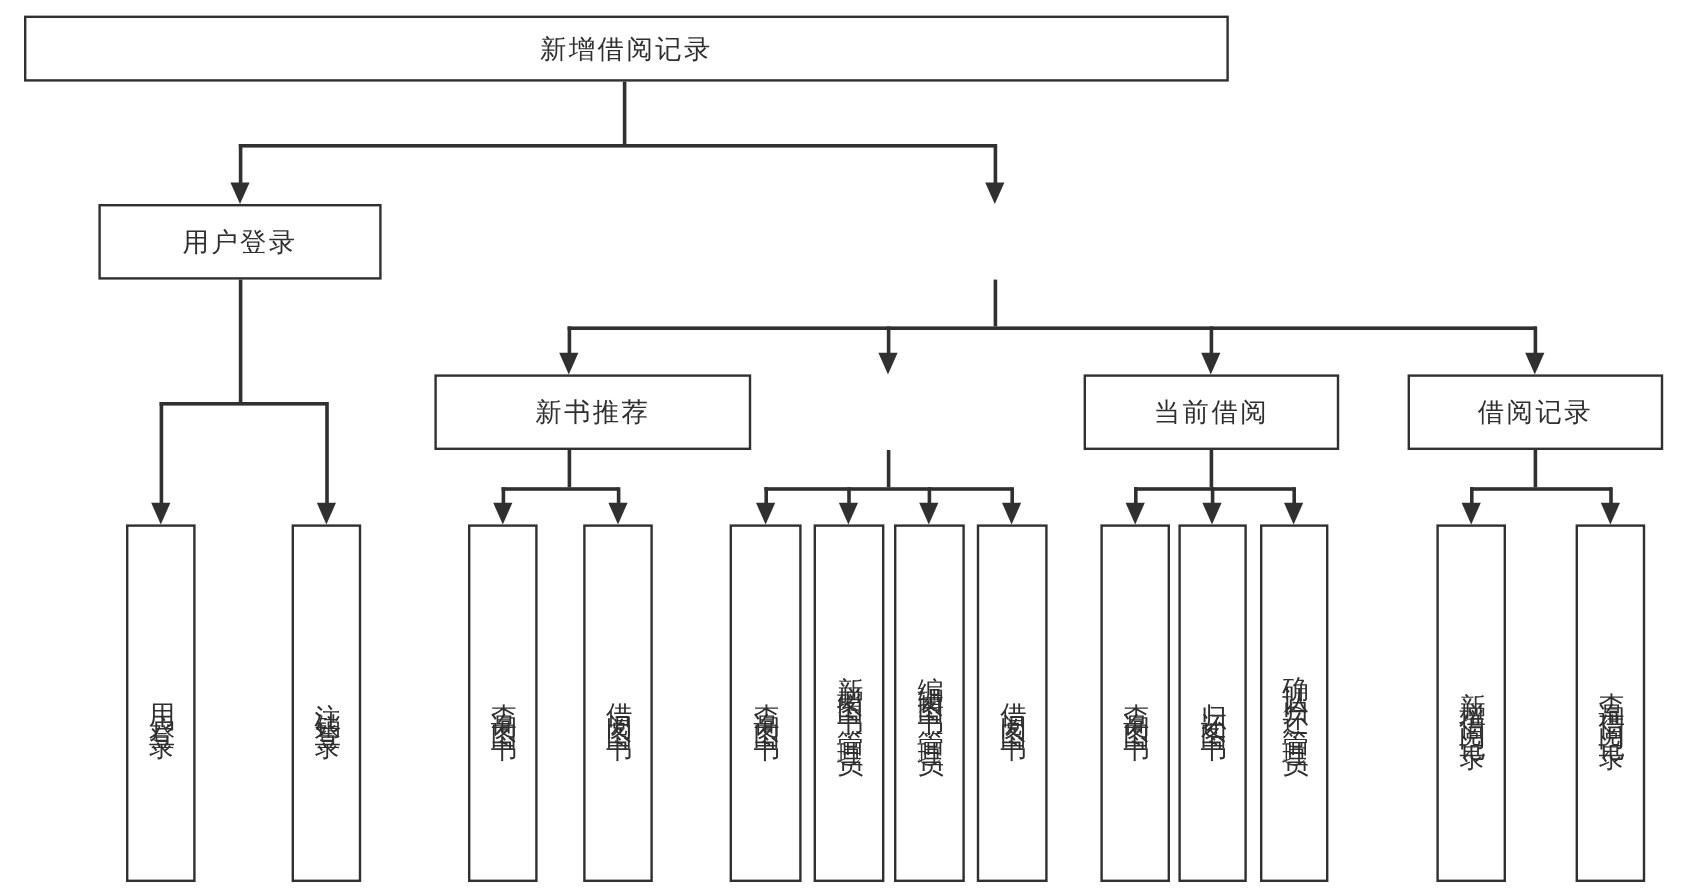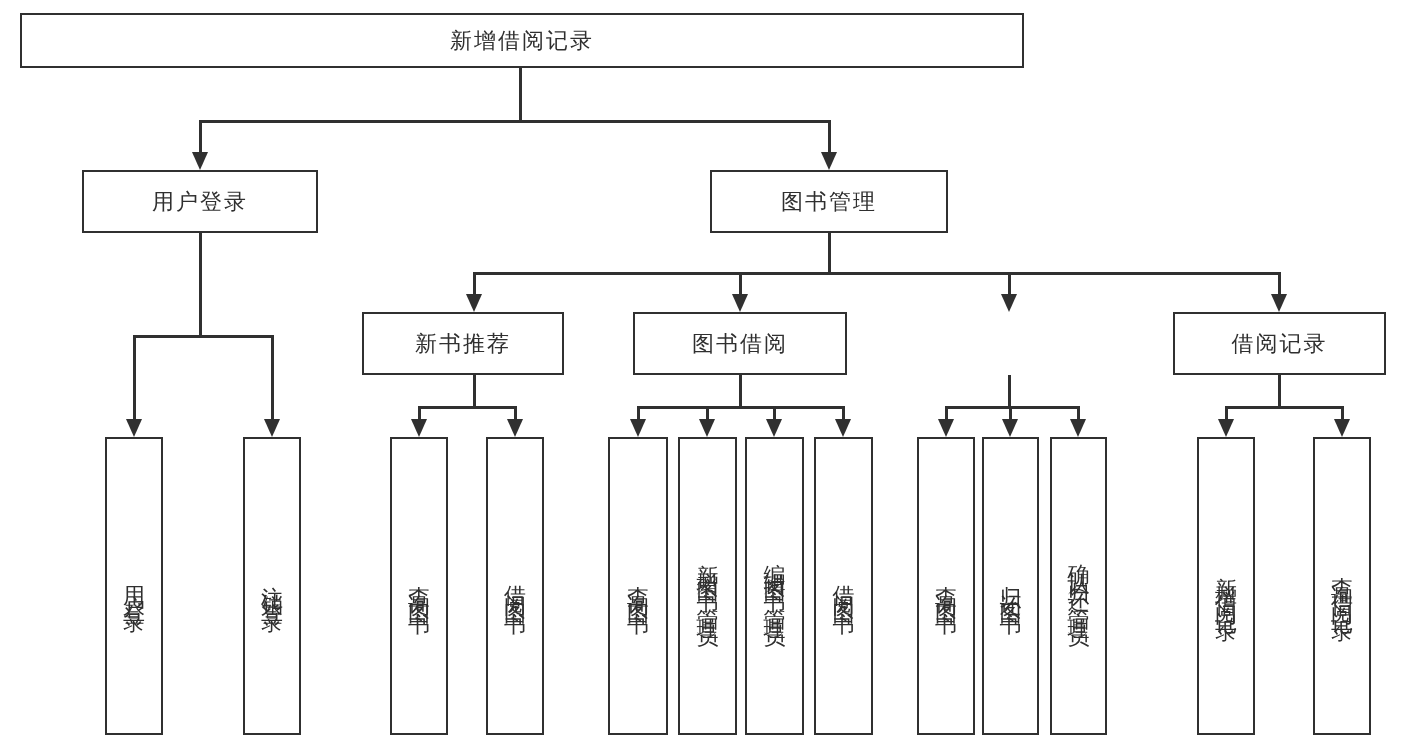--- a/index.html
+++ b/index.html
@@ -58,32 +58,29 @@
 <div id="canvas">
 
   <div class="box" style="left:20px;top:13px;width:1004px;height:55px">
     <span class="hlabel">新增借阅记录</span>
   </div>
 
   <div class="box" style="left:82px;top:170px;width:236px;height:63px">
     <span class="hlabel">用户登录</span>
   </div>
 
-  <div class="box" style="left:710px;top:170px;width:238px;height:63px">
-    <span class="hlabel">图书管理</span>
-  </div>
 
-  <div class="box" style="left:362px;top:312px;width:202px;height:63px">
+  <div class="box" style="left:362px;top:312px;width:264px;height:63px">
     <span class="hlabel">新书推荐</span>
   </div>
 
-  <div class="box" style="left:633px;top:312px;width:214px;height:63px">
-    <span class="hlabel">图书借阅</span>
+
+  <div class="box" style="left:903px;top:312px;width:213px;height:63px">
+    <span class="hlabel">当前借阅</span>
   </div>
-
 
   <div class="box" style="left:1173px;top:312px;width:213px;height:63px">
     <span class="hlabel">借阅记录</span>
   </div>
 
   <div class="box" style="left:105px;top:437px;width:58px;height:298px">
     <span class="vtext">用户登录</span>
   </div>
 
   <div class="box" style="left:243px;top:437px;width:58px;height:298px">

